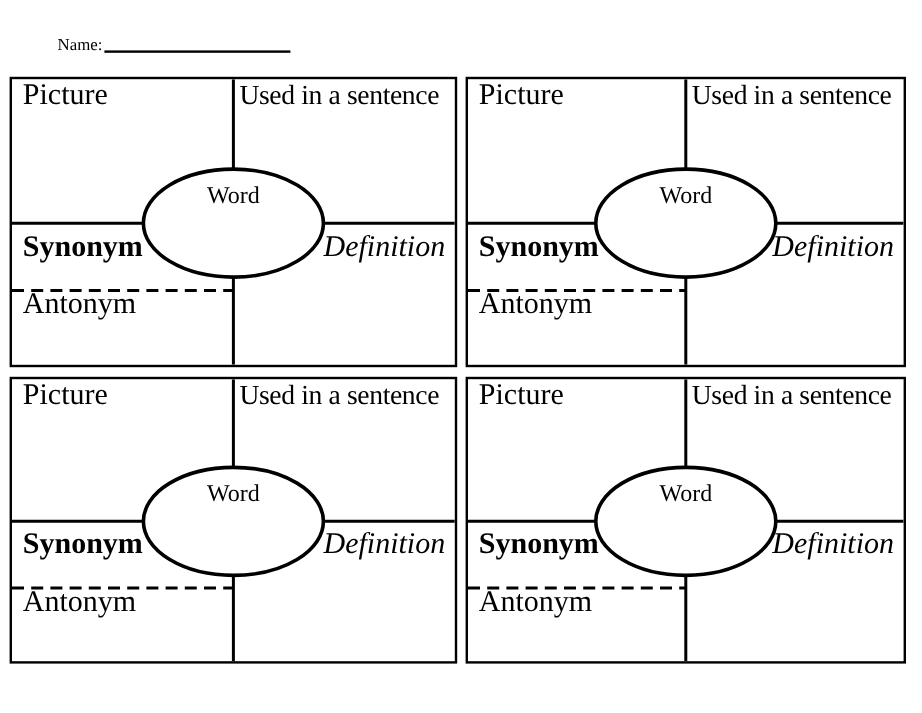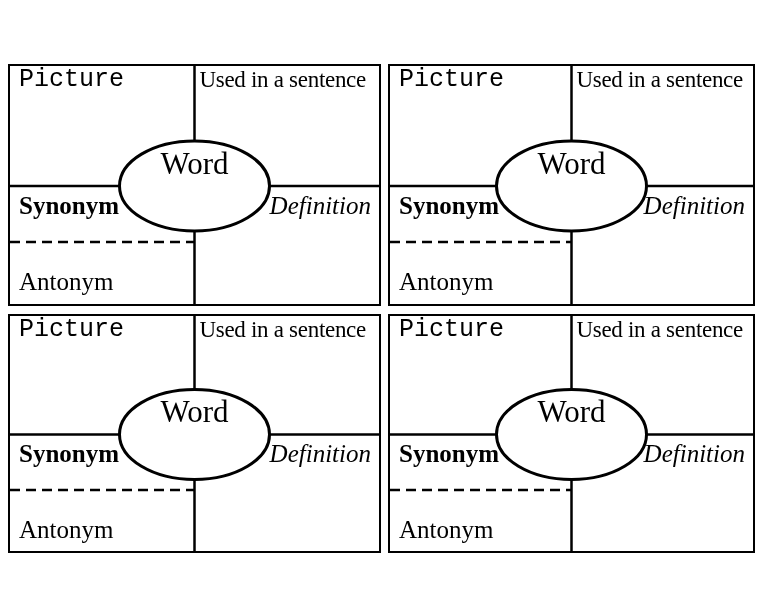--- a/index.html
+++ b/index.html
@@ -37,38 +37,41 @@
   }
   .card {
     position: relative;
     box-sizing: border-box;
     border: 2.5px solid #000000;
     background: #ffffff;
   }
   .card svg { position: absolute; left: 0; top: 0; width: 100%; height: 100%; display: block; }
 
   .lbl { position: absolute; font-size: 25px; line-height: 1.15; white-space: nowrap; }
-  .lbl-picture   { left: 9px;  top: 0; font-family: Liberation Mono, monospace; }
+  .lbl-picture   { left: 9px;  top: 0; }
   .lbl-sentence  { left: calc(50% + 5px); top: 1px; font-size: 23px; letter-spacing: -0.3px; }
   .lbl-synonym   { left: 9px;  top: calc(50.4% + 6px); font-weight: bold; }
   .lbl-definition{ right: 8px; top: calc(50.4% + 6px); font-style: italic; }
-  .lbl-antonym   { left: 9px;  top: calc(74% - 2px); margin-top: 28px; }
+  .lbl-antonym   { left: 9px;  top: calc(74% - 2px); }
   .lbl-word {
     left: 50%;
     top: 41%;
     transform: translate(-50%, -50%);
-    font-size: 31px;
+    font-size: 20px;
     text-align: center;
   }
 </style>
 </head>
 <body>
 
 <div class="sheet">
 
+  <div class="name-row">
+    <span>Name:</span><span class="name-line"></span>
+  </div>
 
   <div class="grid">
 
     <div class="card">
       <svg>
         <line x1="50%" y1="0" x2="50%" y2="100%" stroke="#000" stroke-width="2.5"></line>
         <line x1="0" y1="50.4%" x2="100%" y2="50.4%" stroke="#000" stroke-width="2.5"></line>
         <line x1="0" y1="74%" x2="50%" y2="74%" stroke="#000" stroke-width="2.5" stroke-dasharray="10 6"></line>
         <ellipse cx="50%" cy="50.4%" rx="75" ry="45" fill="#ffffff" stroke="#000" stroke-width="3"></ellipse>
       </svg>

